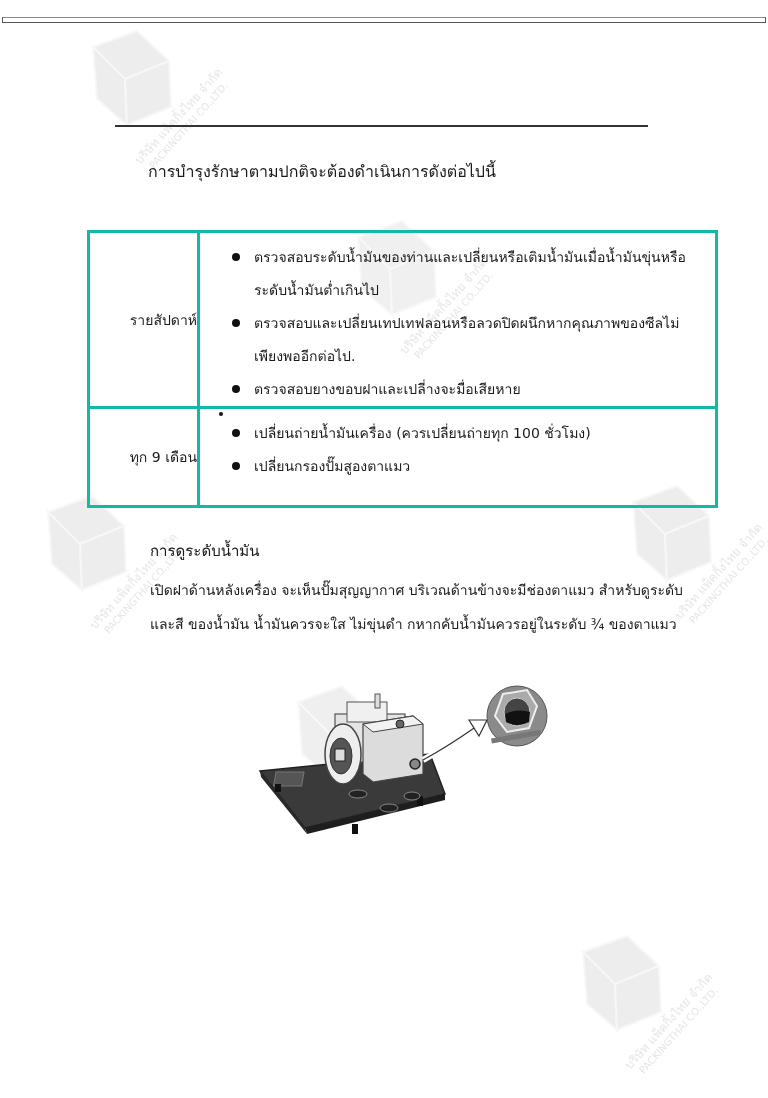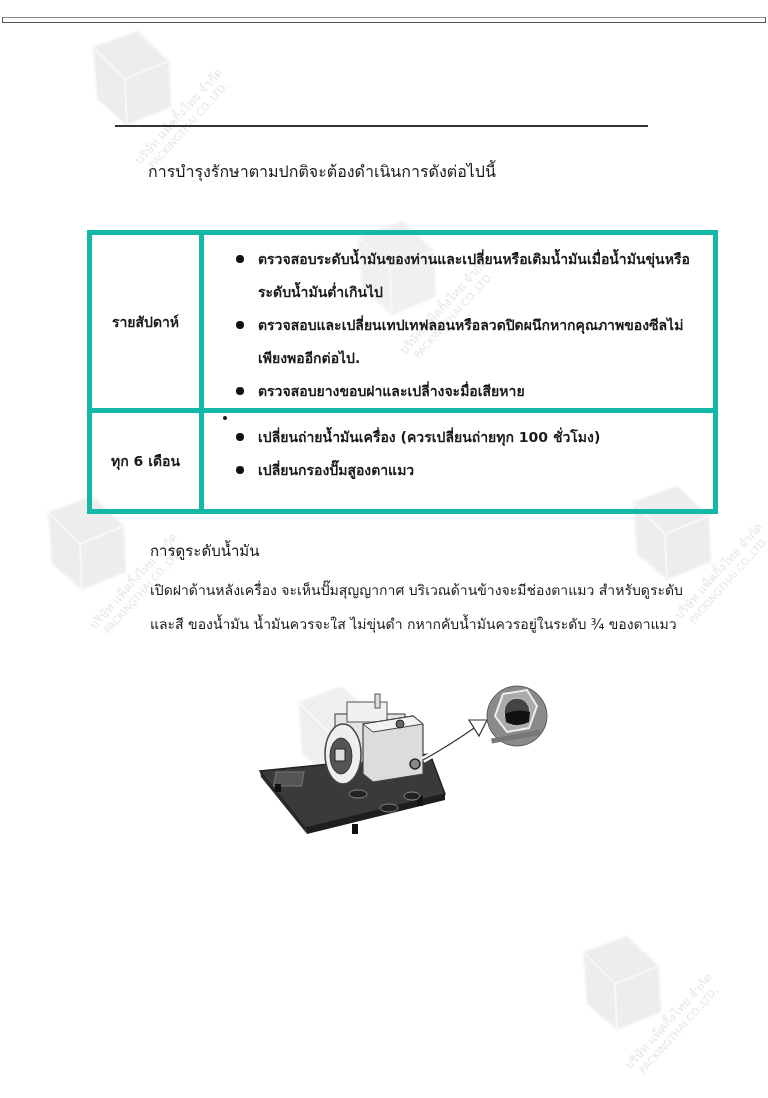--- a/index.html
+++ b/index.html
@@ -50,30 +50,29 @@
     }
     table.schedule {
       position: absolute;
       left: 87px;
       top: 230px;
       width: 631px;
       border-collapse: collapse;
       font-size: 14px;
     }
     table.schedule td {
-      border: 5px solid #14b8a6;
+      border: 3px solid #14b8a6;
       vertical-align: middle;
       padding: 0;
-      font-weight: bold;
     }
     table.schedule tr.weekly td { height: 169px; }
     table.schedule tr.sixmonth td { height: 96px; }
     td.period {
       width: 107px;
-      text-align: center;
+      text-align: right;
       margin-top: 10px;
     }
     td.tasks {
       position: relative;
       vertical-align: top !important;
     }
     ul.task-list {
       list-style: none;
       margin: 0;
       padding: 8px 8px 0 32px;
@@ -218,21 +217,21 @@
     <td class="period">รายสัปดาห์</td>
     <td class="tasks">
       <ul class="task-list">
         <li>ตรวจสอบระดับน้ำมันของท่านและเปลี่ยนหรือเติมน้ำมันเมื่อน้ำมันขุ่นหรือระดับน้ำมันต่ำเกินไป</li>
         <li>ตรวจสอบและเปลี่ยนเทปเทฟลอนหรือลวดปิดผนึกหากคุณภาพของซีลไม่เพียงพออีกต่อไป.</li>
         <li>ตรวจสอบยางขอบฝาและเปลี่างจะมื่อเสียหาย</li>
       </ul>
     </td>
   </tr>
   <tr class="sixmonth">
-    <td class="period">ทุก 6 เดือน</td>
+    <td class="period">ทุก 9 เดือน</td>
     <td class="tasks">
       <span class="stray-dot"></span>
       <ul class="task-list">
         <li>เปลี่ยนถ่ายน้ำมันเครื่อง (ควรเปลี่ยนถ่ายทุก 100 ชั่วโมง)</li>
         <li>เปลี่ยนกรองปั๊มสูองตาแมว</li>
       </ul>
     </td>
   </tr>
 </tbody>
   </table>

